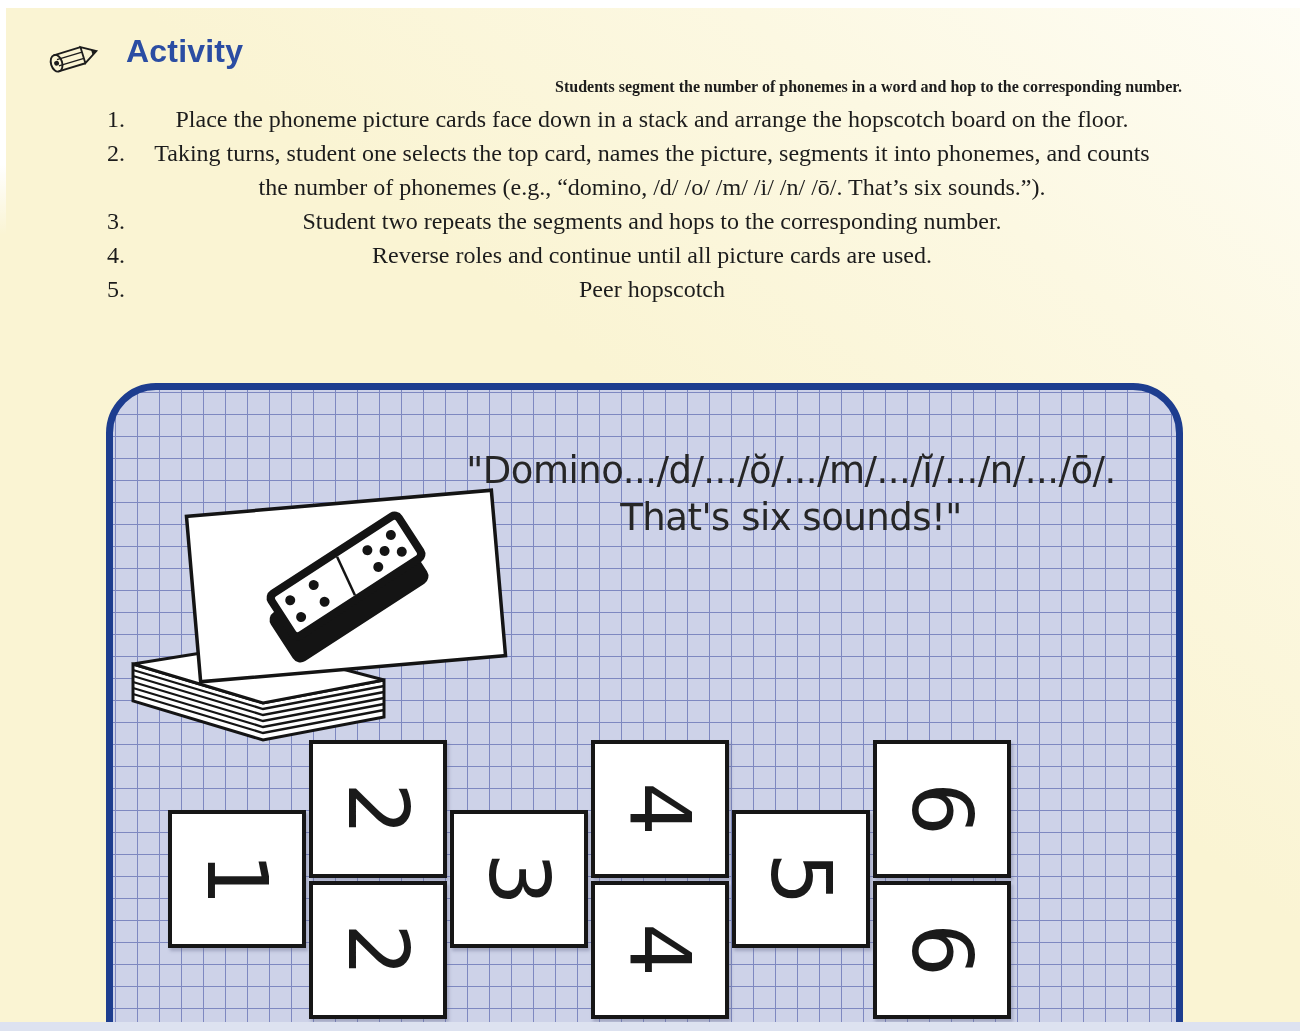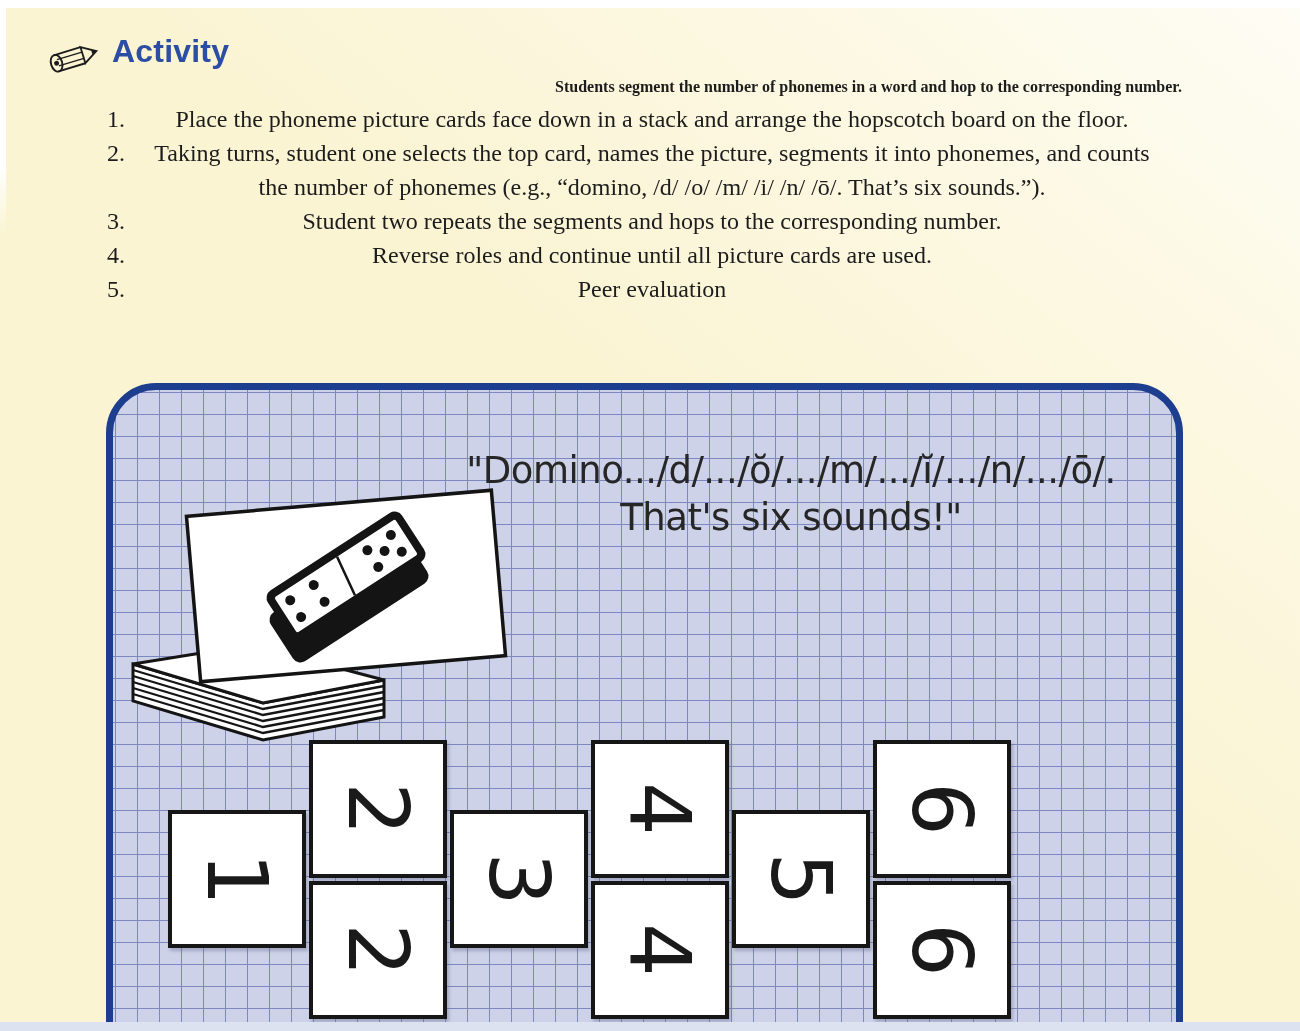--- a/index.html
+++ b/index.html
@@ -8,21 +8,21 @@
     background:linear-gradient(to top right,#faf4d3 55%,#fcf8e2 78%,#fefdf5 100%);
     font-family:"Liberation Serif",serif;color:#1c1c1c;
   }
   .strip-top{position:absolute;left:0;top:0;width:100%;height:8px;background:#ffffff;}
   .strip-left{position:absolute;left:0;top:0;width:6px;height:235px;
     background:linear-gradient(#ffffff 70%,rgba(255,255,255,0));}
   .strip-bottom{position:absolute;left:0;bottom:0;width:100%;height:9px;
     background:#dde2f0;z-index:30;}
 
   
-  .header{position:absolute;left:46px;top:33px;display:flex;align-items:flex-start;gap:10px;}
+  .header{position:absolute;left:46px;top:33px;display:flex;align-items:flex-start;gap:24px;}
   .pencil{width:56px;height:44px;margin-top:2px;}
   .title{
     font-family:"Liberation Sans",sans-serif;font-weight:bold;font-size:32px;
     color:var(--heading-blue,#2b4da3);line-height:1;margin-top:2px;letter-spacing:0.2px;
   }
   .intro{position:absolute;left:92px;top:70px;width:1090px;
     font-weight:bold;font-size:16px;line-height:34px;text-align:right;}
   .steps{position:absolute;left:107px;top:102px;width:1048px;}
   .step{display:flex;font-size:24px;line-height:34px;}
   .step-num{width:42px;flex:0 0 42px;}
@@ -100,21 +100,21 @@
   <div class="step">
     <span class="step-num">3.</span>
     <span class="step-text">Student two repeats the segments and hops to the corresponding number.</span>
   </div>
   <div class="step">
     <span class="step-num">4.</span>
     <span class="step-text">Reverse roles and continue until all picture cards are used.</span>
   </div>
   <div class="step">
     <span class="step-num">5.</span>
-    <span class="step-text">Peer evaluation</span>
+    <span class="step-text">Peer hopscotch</span>
   </div>
 </div>
 
 <div class="panel"></div>
 
 <div class="speech">
   <div>"Domino.../d/.../ŏ/.../m/.../ĭ/.../n/.../ō/.</div>
   <div>That's six sounds!"</div>
 </div>
 

